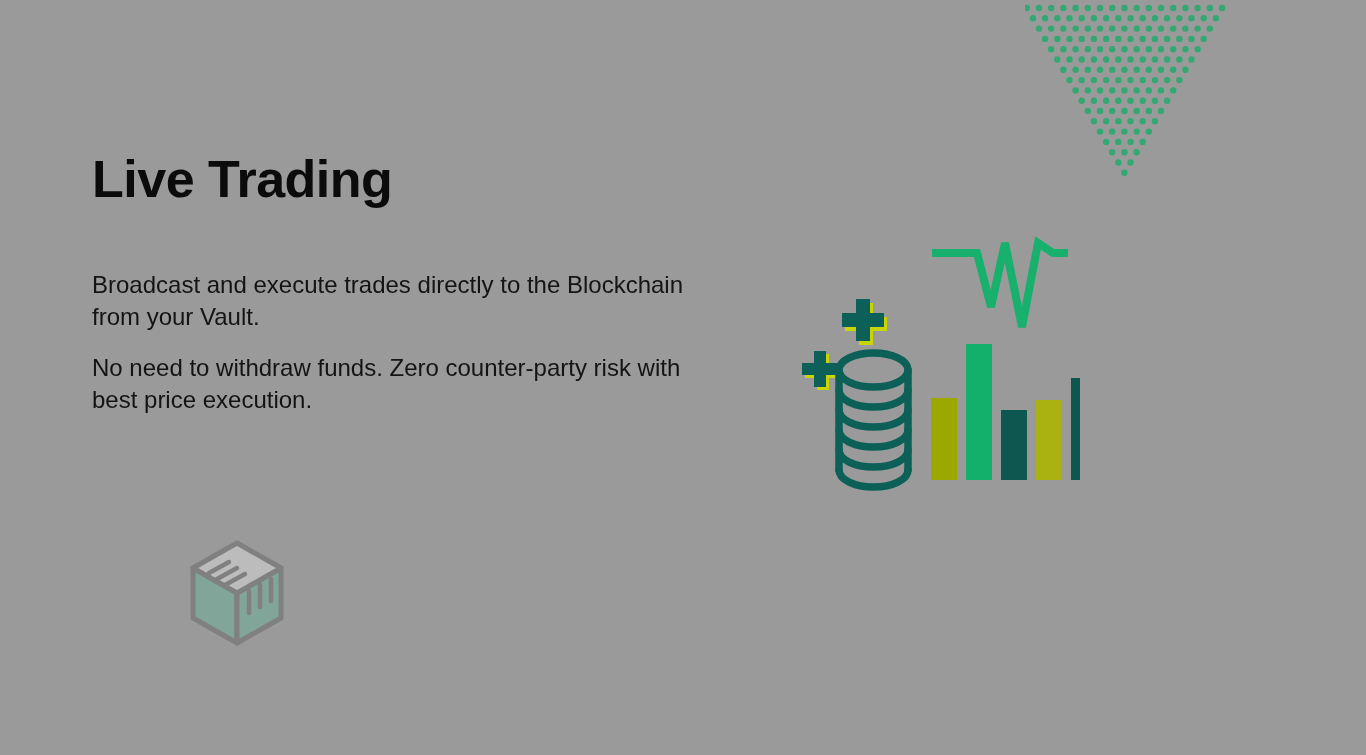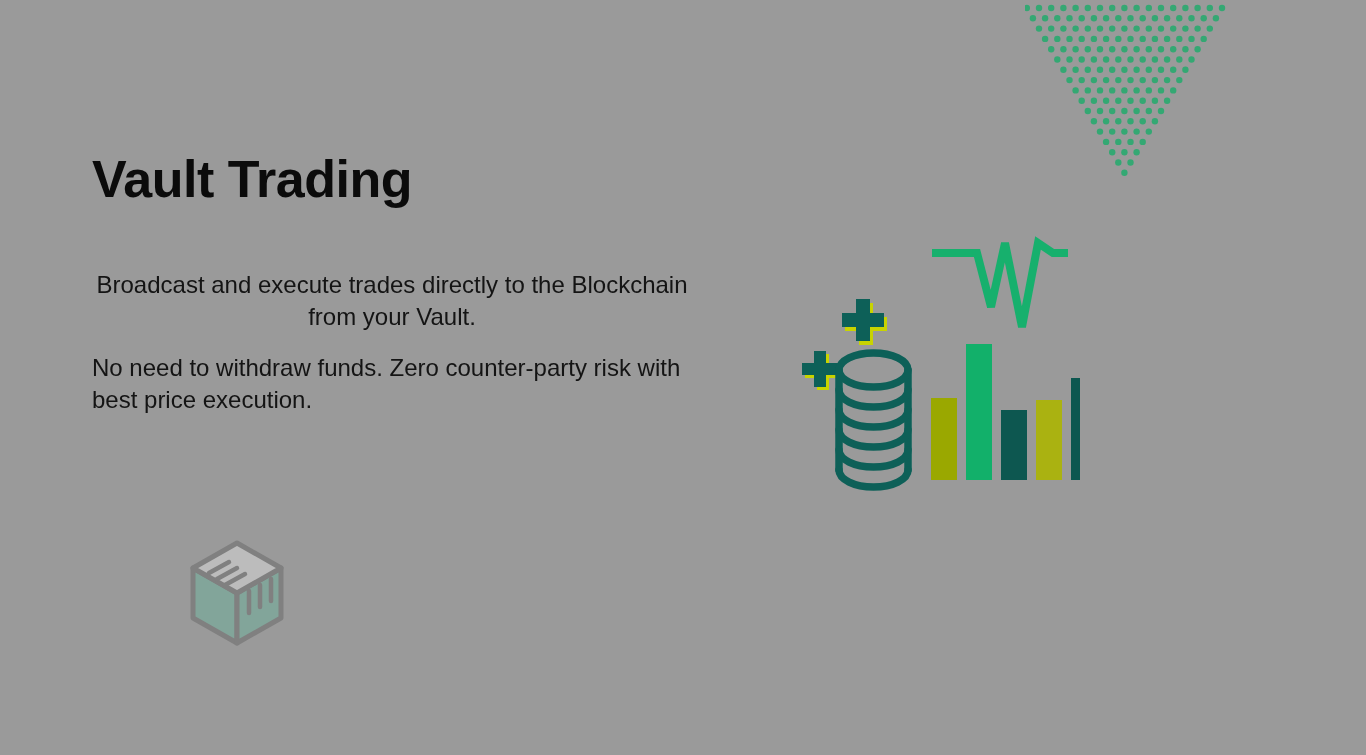--- a/index.html
+++ b/index.html
@@ -46,21 +46,21 @@
   .body-para {
     font-family: "Liberation Sans", sans-serif;
     font-size: 24px;
     font-weight: 400;
     color: #141414;
     line-height: 1.33;
     margin: 0;
     width: 600px;
   }
 
-  .para-1 { position: absolute; left: 0; top: 117px; text-align: center; }
+  .para-1 { position: absolute; left: 0; top: 117px; }
   .para-2 { position: absolute; left: 0; top: 200px; }
 
   
   .dot-triangle {
     position: absolute;
     left: 1025px;
     top: 0px;
     width: 205px;
     height: 180px;
   }
@@ -243,21 +243,21 @@
           <circle cx="99.40" cy="152.20" r="3.2"></circle>
           <circle cx="87.20" cy="152.20" r="3.2"></circle>
           <circle cx="105.50" cy="162.50" r="3.2"></circle>
           <circle cx="93.30" cy="162.50" r="3.2"></circle>
           <circle cx="99.40" cy="172.80" r="3.2"></circle>
         </g>
     </svg>
   </div>
 
   <div class="text-block">
-    <h1 class="slide-title">Vault Trading</h1>
+    <h1 class="slide-title">Live Trading</h1>
 
     <p class="body-para para-1">Broadcast and execute trades directly to the Blockchain from your Vault.</p>
 
     <p class="body-para para-2">No need to withdraw funds. Zero counter-party risk with best price execution.</p>
   </div>
 
   <div class="illustration">
     <svg width="300" height="258" viewBox="0 0 300 258" xmlns="http://www.w3.org/2000/svg">
 
       <g>

